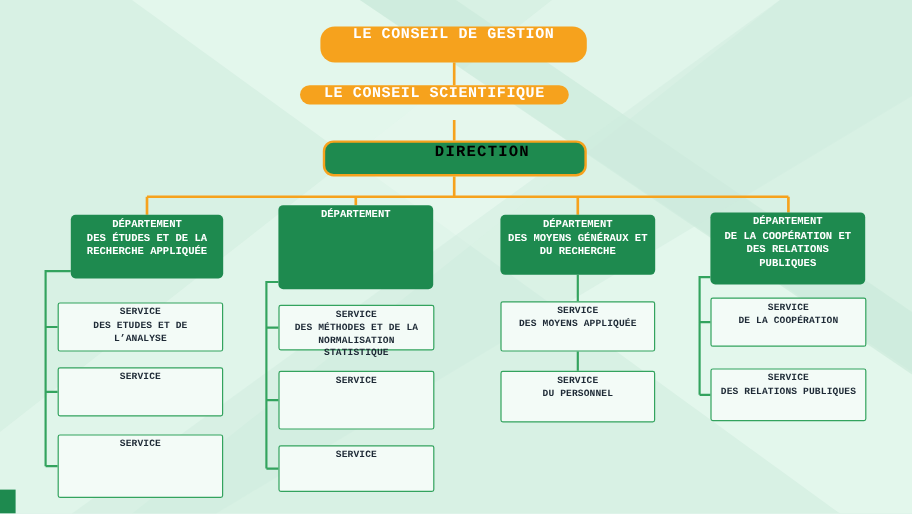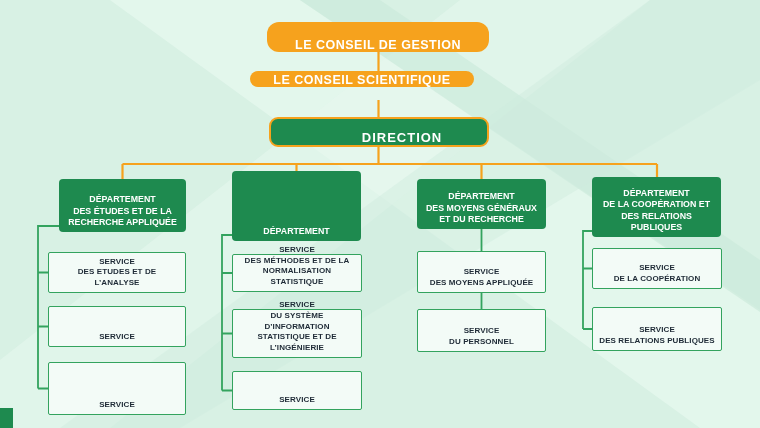--- a/index.html
+++ b/index.html
@@ -10,35 +10,36 @@
     position:relative; width:760px; height:428px;
     background:#D8F1E4; overflow:hidden;
   }
   .layer { position:absolute; left:0; top:0; width:760px; height:428px; }
   .bg-layer { z-index:0; }
   .line-layer { z-index:1; }
 
   .box {
     position:absolute; z-index:2;
     display:flex; flex-direction:column;
-    align-items:center; justify-content:flex-end;
+    align-items:center; justify-content:flex-start;
     text-align:center;
+    font-family:Liberation Mono, monospace;
   }
 
   .pill {
     background:var(--orange, #F6A21D);
     color:#ffffff; font-weight:bold;
     font-size:12.5px; letter-spacing:.5px;
     border-radius:12px;
   }
 
   .direction {
     background:var(--green, #1E8A4F);
     border:2.5px solid var(--orange, #F6A21D);
-    color:#ffffff; font-weight:bold;
+    color:#000000; font-weight:bold;
     font-size:13px; letter-spacing:1px;
     border-radius:9px;
     padding-left:46px;
   }
 
   .dept {
     background:var(--green, #1E8A4F);
     color:#ffffff; font-weight:bold;
     font-size:8.8px; line-height:1.32;
     border-radius:4px; padding:3px 5px;
@@ -122,21 +123,20 @@
   <div class="box svc" style="left:48px;top:362px;width:138px;height:53px">
     <span>SERVICE</span>
   </div>
 
   <div class="box svc" style="left:232px;top:254px;width:130px;height:38px">
     <span>SERVICE</span>
     <span>DES MÉTHODES ET DE LA NORMALISATION STATISTIQUE</span>
   </div>
   <div class="box svc" style="left:232px;top:309px;width:130px;height:49px">
     <span>SERVICE</span>
-    <span>DU SYSTÈME D’INFORMATION STATISTIQUE ET DE L’INGÉNIERIE</span>
   </div>
   <div class="box svc" style="left:232px;top:371px;width:130px;height:39px">
     <span>SERVICE</span>
   </div>
 
   <div class="box svc" style="left:417px;top:251px;width:129px;height:42px">
     <span>SERVICE</span>
     <span>DES MOYENS APPLIQUÉE</span>
   </div>
   <div class="box svc" style="left:417px;top:309px;width:129px;height:43px">

